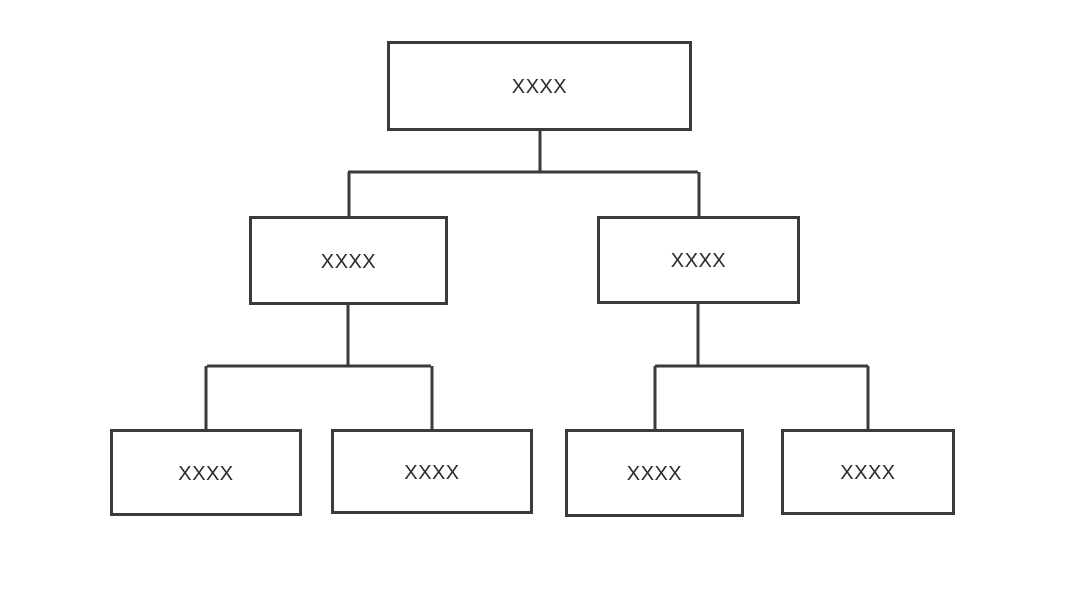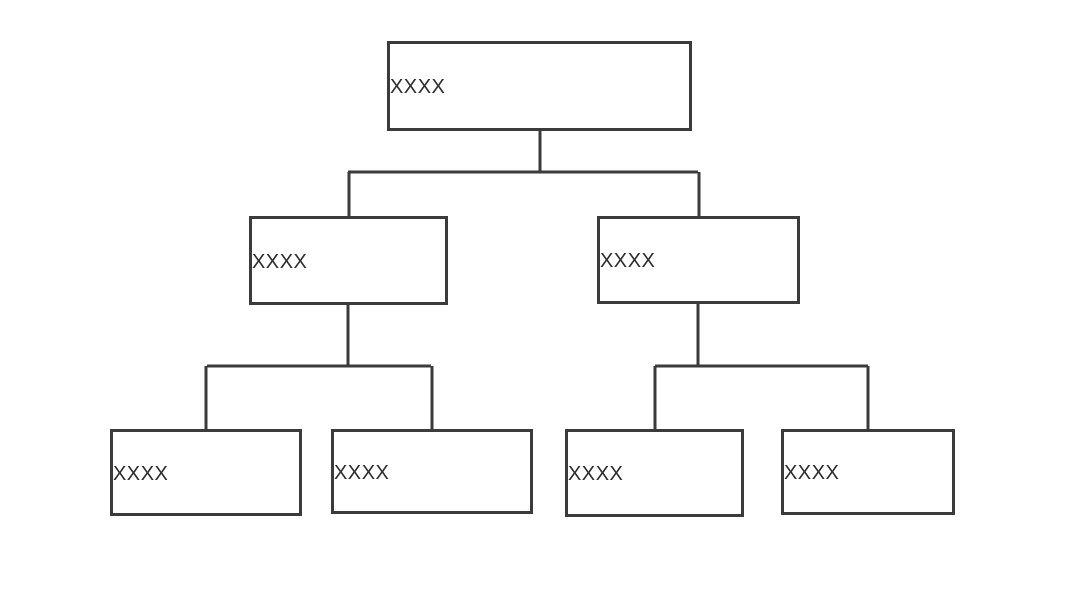--- a/index.html
+++ b/index.html
@@ -25,20 +25,21 @@
     width: 1076px;
     height: 604px;
   }
   .node {
     position: absolute;
     box-sizing: border-box;
     background: #ffffff;
     border: 3px solid #3b3b3b;
     display: flex;
     align-items: center;
+    justify-content: center;
     z-index: 2;
   }
   .node-label {
     font-family: "Liberation Sans", sans-serif;
     font-size: 20px;
     line-height: 1;
     color: #2e2e2e;
     letter-spacing: 0.5px;
     white-space: nowrap;
     user-select: none;

